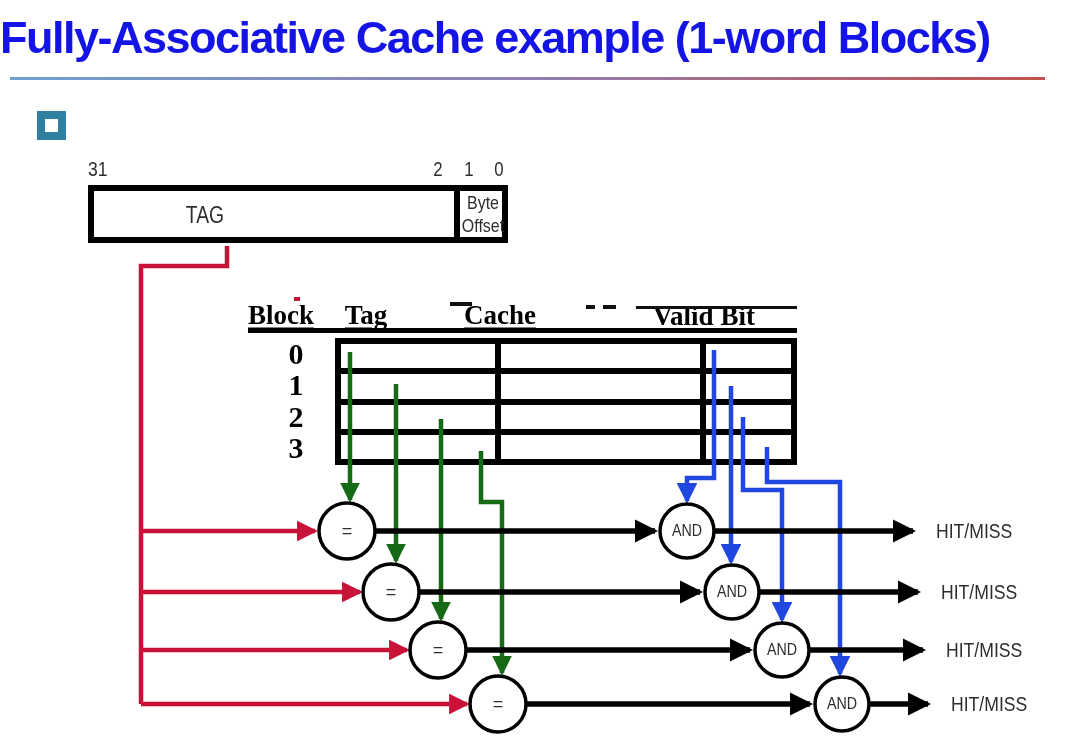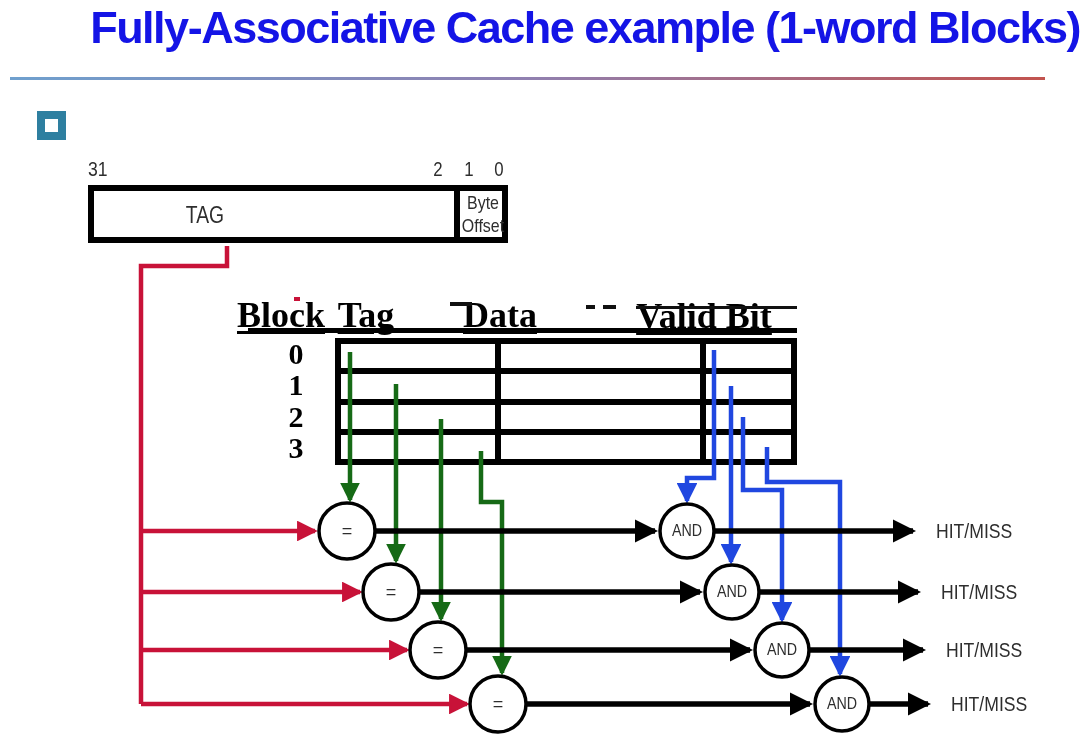--- a/index.html
+++ b/index.html
@@ -1,20 +1,20 @@
 <!DOCTYPE html>
 <html><head>
 <meta charset="utf-8">
 <style>
   html,body{margin:0;padding:0;background:#fff;}
   .slide{position:relative;width:1080px;height:736px;background:#fff;overflow:hidden;
          font-family:"Liberation Sans",sans-serif;}
   .abs{position:absolute;}
   
-  .title{left:0;top:2px;width:1080px;text-align:right;color:#1414E6;
+  .title{left:0;top:12px;width:1080px;text-align:left;color:#1414E6;
          font-weight:bold;font-size:45px;letter-spacing:-1.5px;white-space:nowrap;}
   .title-rule{left:10px;top:77px;width:1035px;height:3px;
               background:linear-gradient(90deg,#6FA0CE 0%,#9080B0 50%,#C2534E 100%);}
   
   .bullet-square{left:37px;top:111px;width:29px;height:29px;border:8px solid #2E7FA0;
                  box-sizing:border-box;background:#fff;}
   .heading{left:72px;top:99px;font-family:"Liberation Serif","DejaVu Serif",serif;
            font-weight:bold;font-size:41px;color:#000;white-space:nowrap;}
   
   .fig{color:#2e2e2e;white-space:nowrap;}
@@ -23,21 +23,21 @@
   .ml-c{transform:translateY(-50%) scaleX(.88);transform-origin:left center;}
   
   .addr-outline{left:88px;top:185px;width:420px;height:58px;border:6px solid #000;
                 box-sizing:border-box;background:#fff;}
   .addr-divider{left:454px;top:191px;width:6px;height:46px;background:#000;}
   
   .cache-table{left:335px;top:338px;width:462px;height:127px;border:3px solid #000;
                box-sizing:border-box;display:grid;
                grid-template-columns:35% 45% 20%;grid-template-rows:repeat(4,1fr);}
   .cache-cell{border:3px solid #000;background:#fff;}
-  .hdr{font-family:"Liberation Serif","DejaVu Serif",serif;font-weight:bold;font-size:36px;
+  .hdr{font-family:"Liberation Serif","DejaVu Serif",serif;font-weight:bold;font-size:27px;
        color:#000;text-decoration:underline;text-decoration-thickness:3px;text-underline-offset:4px;
        white-space:nowrap;}
   .hdr-rule{left:248px;top:328px;width:549px;height:5px;background:#000;}
   .rowlab{font-family:"Liberation Serif","DejaVu Serif",serif;font-weight:bold;
           font-size:30px;color:#000;}
   .artifact{background:#111;}
   .overlay{left:0;top:0;pointer-events:none;}
 </style>
 </head>
 <body>
@@ -55,21 +55,21 @@
   <div class="abs fig ctr-c" style="left:499px;top:169px;font-size:20px;">0</div>
 
   <div class="abs addr-outline"></div>
   <div class="abs addr-divider"></div>
   <div class="abs fig ctr-c" style="left:205px;top:215px;font-size:23px;">TAG</div>
   <div class="abs fig ctr-c" style="left:483px;top:203px;font-size:19px;">Byte</div>
   <div class="abs fig ctr-c" style="left:483px;top:226px;font-size:19px;">Offset</div>
 
   <div class="abs hdr ctr" style="left:281px;top:315px;">Block</div>
   <div class="abs hdr ctr" style="left:366px;top:315px;">Tag</div>
-  <div class="abs hdr ctr" style="left:500px;top:315px;">Data</div>
+  <div class="abs hdr ctr" style="left:500px;top:315px;">Cache</div>
   <div class="abs hdr ctr" style="left:704px;top:316px;text-align:center;">Valid Bit</div>
   <div class="abs hdr-rule"></div>
 
   <div class="abs" style="left:294px;top:297px;width:6px;height:4px;background:#C81238;"></div>
   <div class="abs artifact" style="left:450px;top:302px;width:22px;height:4px;"></div>
   <div class="abs artifact" style="left:586px;top:305px;width:9px;height:4px;"></div>
   <div class="abs artifact" style="left:603px;top:305px;width:13px;height:4px;"></div>
   <div class="abs artifact" style="left:636px;top:306px;width:161px;height:3px;"></div>
 
   <div class="abs rowlab ctr" style="left:296px;top:354px;">0</div>

